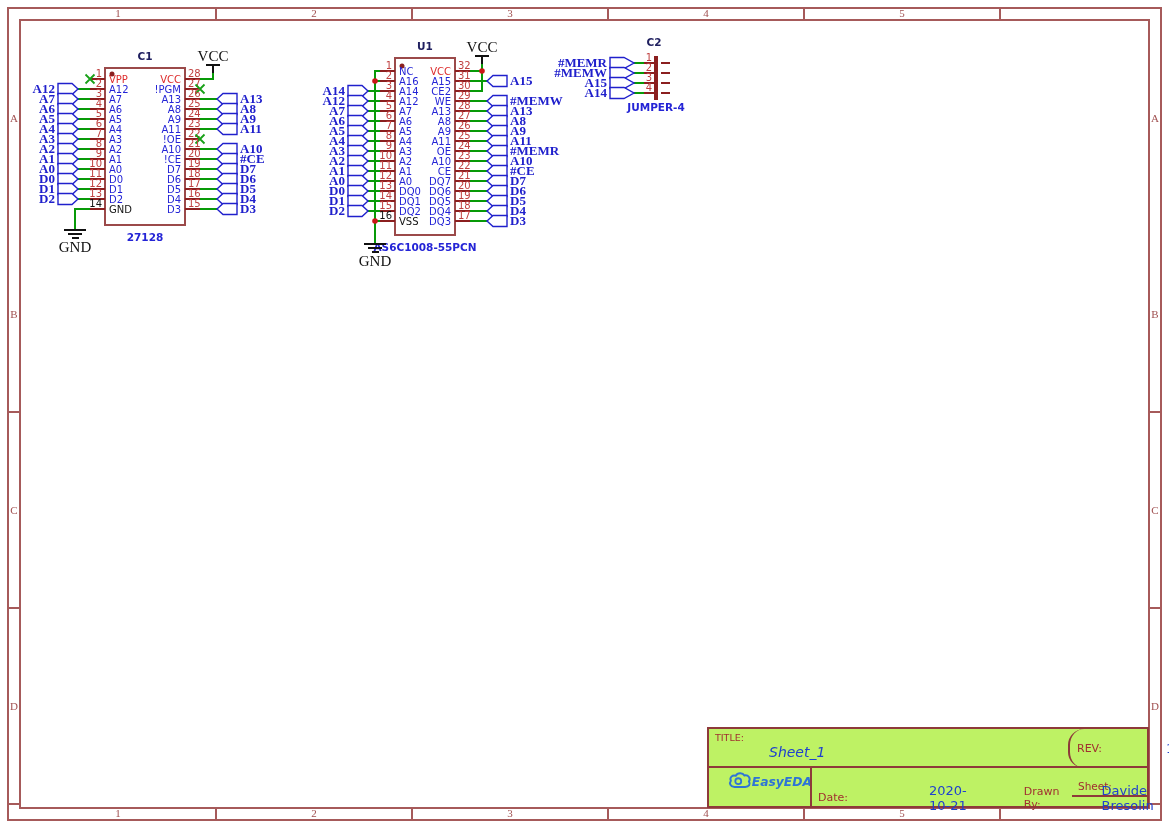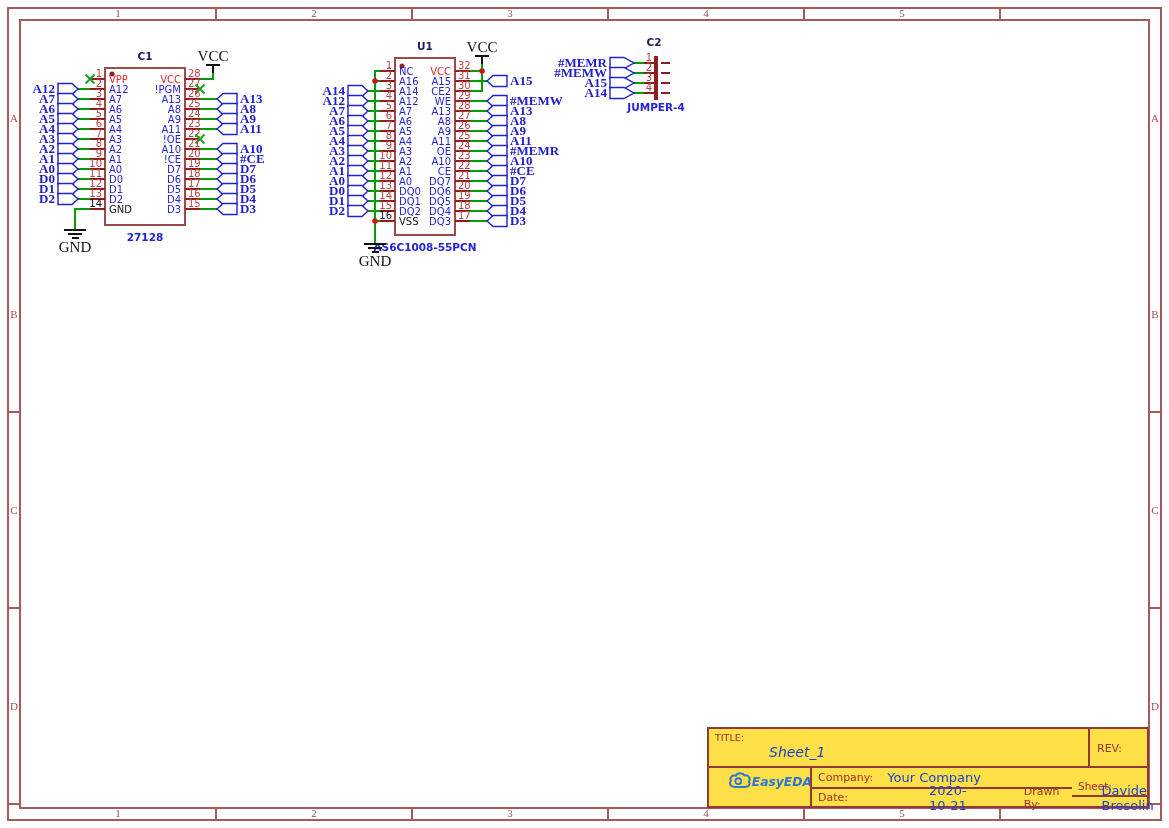--- a/index.html
+++ b/index.html
@@ -1,26 +1,26 @@
 <!DOCTYPE html>
 <html><head>
 <meta charset="utf-8">
 <style>
   html,body{margin:0;padding:0;background:#fff;}
   .sheet{position:relative;width:1169px;height:828px;background:#ffffff;overflow:hidden;
          font-family:"DejaVu Sans",sans-serif;}
   #schematic{position:absolute;left:0;top:0;}
   
   .tb{position:absolute;left:707px;top:727px;width:442px;height:81px;
-      border:2px solid #8E3A3A;box-sizing:border-box;background:#fde047;}
+      border:2px solid #8E3A3A;box-sizing:border-box;background:#bef264;}
   .tb *{box-sizing:border-box;}
   .tb .cell{position:absolute;}
   .tb-row1{left:0;top:0;right:0;height:39px;border-bottom:2px solid #8E3A3A;}
-  .tb-rev{right:0;top:0;width:59px;height:39px;border-left:2px solid #8E3A3A;
-          display:flex;align-items:center;padding-left:7px;gap:16px;}
+  .tb-rev{right:0;top:0;width:79px;height:39px;border-left:2px solid #8E3A3A;
+          display:flex;align-items:center;padding-left:7px;gap:16px;border-radius:16px;}
   .tb-logo{left:0;top:39px;width:103px;bottom:0;border-right:2px solid #8E3A3A;
            display:flex;align-items:flex-start;padding-left:19px;}
   .tb-company{left:103px;top:39px;width:260px;height:21px;border-bottom:2px solid #8E3A3A;
               display:flex;align-items:center;padding-left:6px;}
   .tb-sheet{left:363px;top:47px;width:76px;height:21px;border-bottom:2px solid #8E3A3A;
             display:flex;align-items:center;padding-left:6px;gap:10px;}
   .tb-date{left:103px;top:60px;right:0;bottom:0;display:flex;align-items:center;padding-left:6px;gap:33px;}
   .red-lbl{color:#A03030;font-size:11px;}
   .blue-val{color:#1F41CE;font-size:13px;margin-left:48px;}
   .tb-title-label{position:absolute;left:6px;top:3px;font-size:9.5px;color:#A03030;}
@@ -471,24 +471,20 @@
       <span class="red-lbl">REV:</span>
       <span class="blue-val">1.0</span>
     </div>
     <div class="cell tb-logo">
       <svg width="100" height="28" viewBox="0 0 100 28">
         <path d="M 8 20 C 3 20 1 15.5 3.5 12.5 C 1.5 8.5 5.5 5 9.5 6.5 C 11.5 2.5 18 2.5 20 6 C 25 5 28 9.5 25.5 13.5 C 28 16.5 25.5 20 21 20 Z" fill="none" stroke="#2E74D6" stroke-width="2.4" stroke-linejoin="round"></path>
         <circle cx="12.5" cy="13" r="3.6" fill="none" stroke="#2E74D6" stroke-width="2.2"></circle>
         <text x="29" y="19" font-size="15" font-style="italic" font-weight="bold" fill="#2E74D6" font-family="DejaVu Sans, sans-serif">EasyEDA</text>
       </svg>
     </div>
-    <div class="cell tb-company">
-      <span class="red-lbl">Company:</span>
-      <span class="blue-val" style="margin-left:14px">Your Company</span>
-    </div>
     <div class="cell tb-sheet">
       <span class="red-lbl" style="font-size:10.5px">Sheet:</span>
       <span class="blue-val" style="font-size:18px">1/1</span>
     </div>
     <div class="cell tb-date">
       <span class="red-lbl">Date:</span>
       <span class="blue-val" style="">2020-10-21</span>
       <span class="red-lbl" style="margin-left:24px">Drawn By:</span>
       <span class="blue-val" style="margin-left:9px">Davide Bresolin</span>
     </div>

